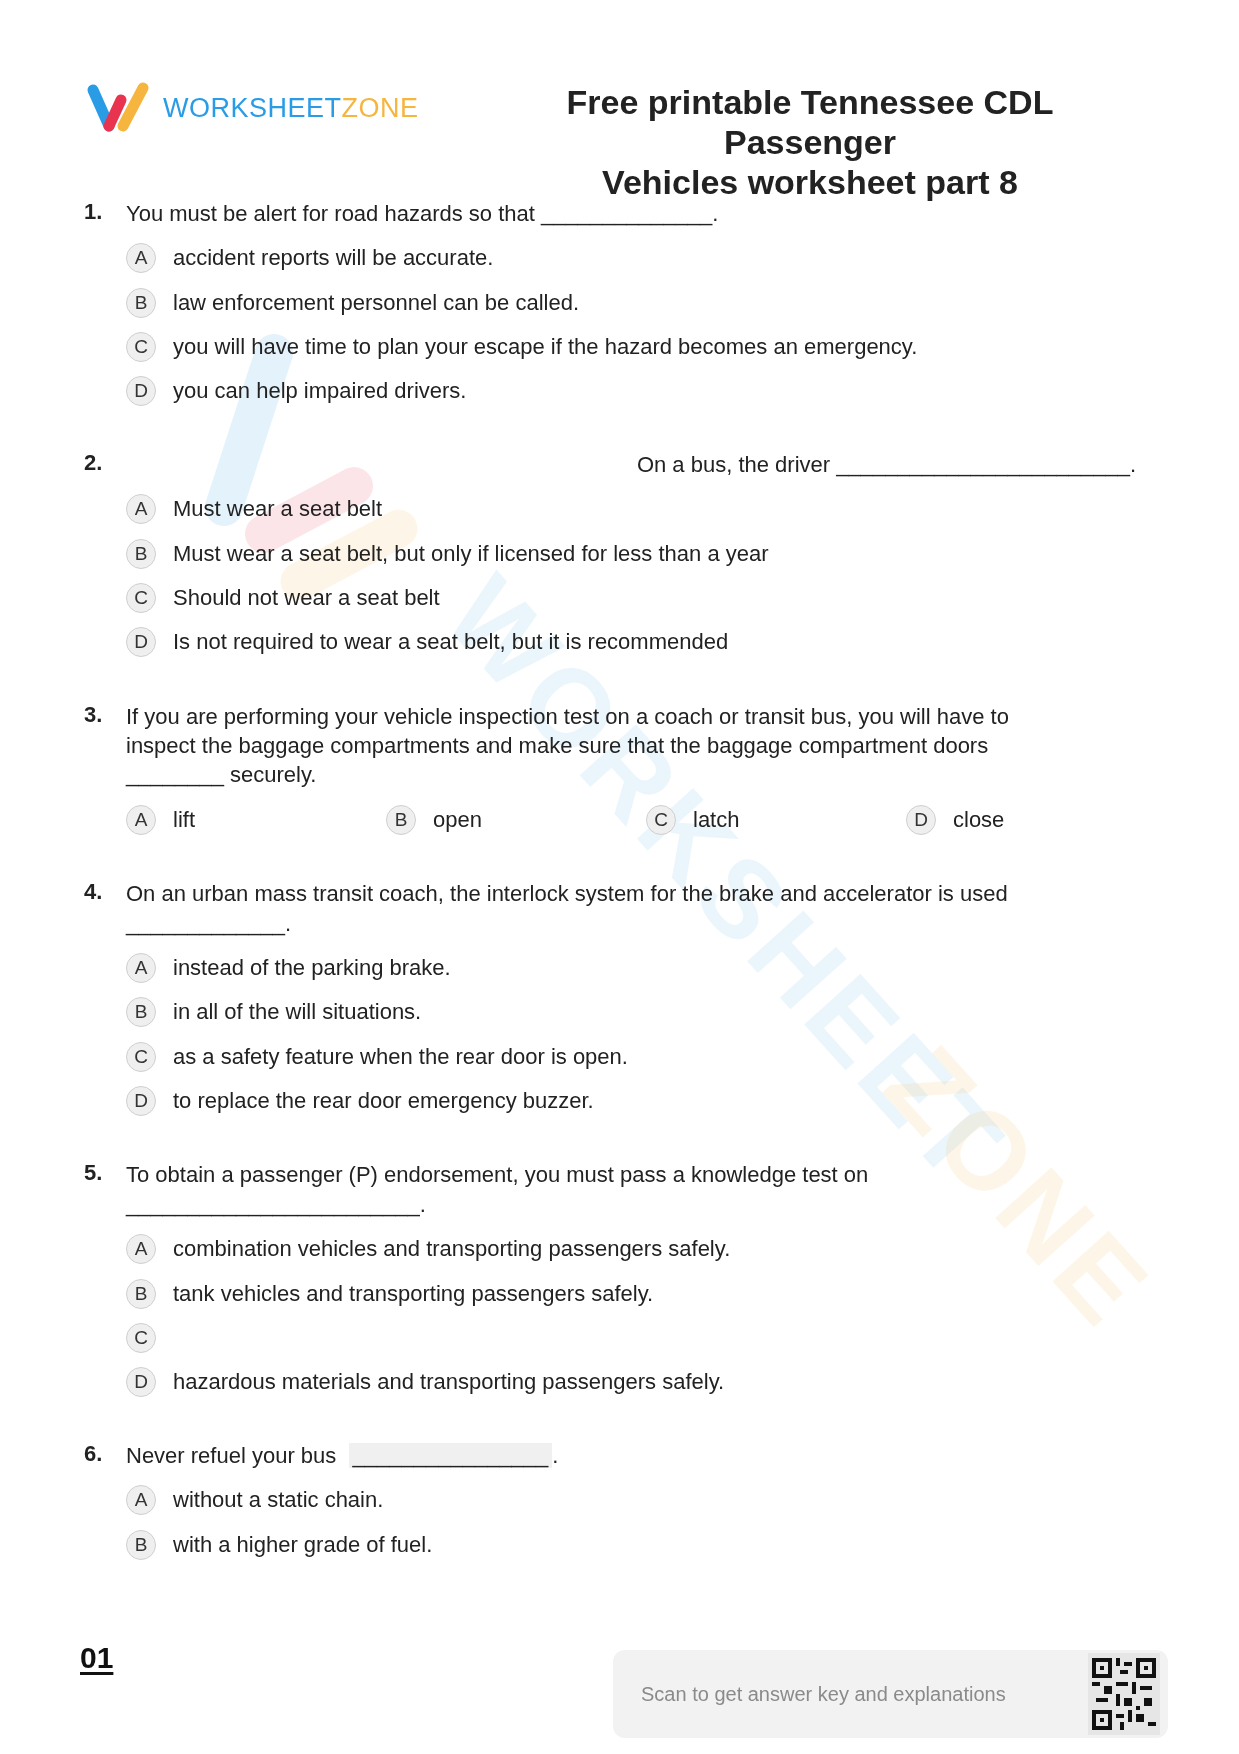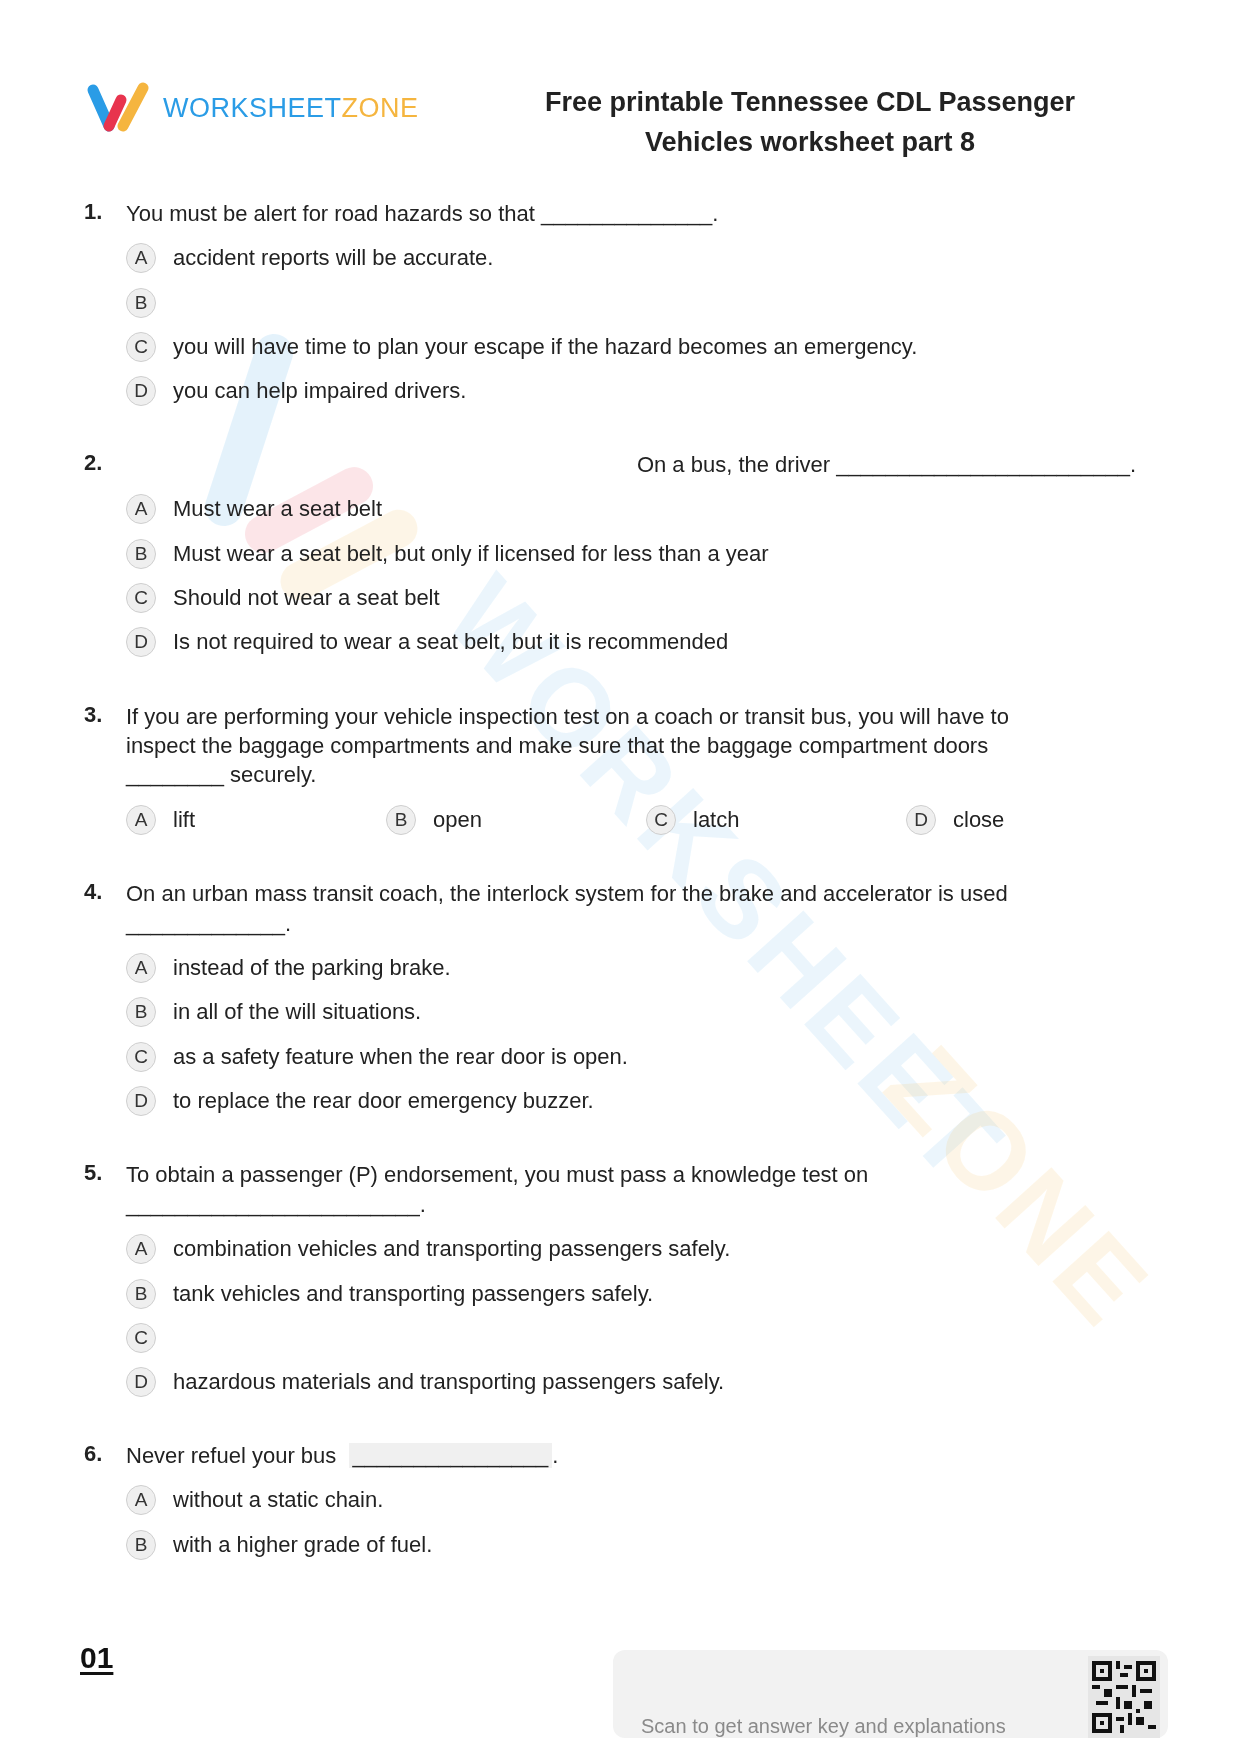--- a/index.html
+++ b/index.html
@@ -13,40 +13,40 @@
   
   .wm { position: absolute; left: 0; top: 0; width: 1239px; height: 1754px; pointer-events: none; z-index: 0; }
 
   
   .logo { left: 85px; top: 82px; display: flex; align-items: center; z-index: 2; }
   .logo svg { display: block; }
   .logo-text { font-size: 27px; font-weight: normal; letter-spacing: 0.5px; margin-left: 10px; }
   .logo-text .w { color: #2a9ce6; }
   .logo-text .z { color: #f5b53f; }
 
-  .title { left: 500px; top: 82px; width: 620px; text-align: center; font-size: 27px; font-weight: bold; line-height: 40px; color: #222; z-index: 2; }
+  .title { left: 500px; top: 82px; width: 620px; text-align: center; font-size: 34px; font-weight: bold; line-height: 40px; color: #222; z-index: 2; }
 
   
   .q { position: absolute; left: 84px; width: 1060px; z-index: 2; }
   .q-num { position: absolute; left: 0; top: 0; font-weight: bold; font-size: 22px; color: #222; }
   .q-text { position: absolute; left: 42px; width: 1010px; font-size: 22px; line-height: 30px; color: #222; }
   .opt { position: absolute; left: 42px; display: flex; align-items: center; font-size: 22px; color: #222; }
   .badge {
     width: 30px; height: 30px; border-radius: 50%;
     background: #efefef; border: 1px solid #cfcfcf;
     display: flex; align-items: center; justify-content: center;
     font-size: 19px; color: #333; margin-right: 17px; box-sizing: border-box;
   }
   .blank-shaded { background: #f0f0f0; padding: 0 4px; }
 
   
   .page-num { left: 80px; top: 1641px; font-size: 30px; font-weight: bold; color: #111; text-decoration: underline; text-underline-offset: 4px; z-index: 2; }
   .scan-box {
     left: 613px; top: 1650px; width: 555px; height: 88px; border-radius: 12px;
-    background: #f2f2f2; display: flex; align-items: flex-end; z-index: 2;
+    background: #f2f2f2; display: flex; align-items: center; z-index: 2;
   }
   .scan-text { margin-left: 28px; font-size: 20px; color: #8a8a8a; flex: 1; }
   .qr { width: 72px; height: 82px; background: #e6e6e6; margin-right: 8px; display: flex; align-items: center; justify-content: center; }
 </style>
 </head>
 <body>
 
 <svg class="wm" viewBox="0 0 1239 1754">
   <g opacity="0.12">
     <rect x="230" y="330" width="38" height="200" rx="19" fill="#2a9ce6" transform="rotate(18 249 430)"></rect>
@@ -75,20 +75,21 @@
 
 <div class="q" style="top:199px;">
   <div class="q-num">1.</div>
   <div class="q-text" style="top:0;">You must be alert for road hazards so that ______________.</div>
   <div class="opt" style="top:44px;">
       <span class="badge">A</span>
       <span>accident reports will be accurate.</span>
     </div>
   <div class="opt" style="top:89px;">
       <span class="badge">B</span>
+      <span>law enforcement personnel can be called.</span>
     </div>
   <div class="opt" style="top:133px;">
       <span class="badge">C</span>
       <span>you will have time to plan your escape if the hazard becomes an emergency.</span>
     </div>
   <div class="opt" style="top:177px;">
       <span class="badge">D</span>
       <span>you can help impaired drivers.</span>
     </div>
 </div>

